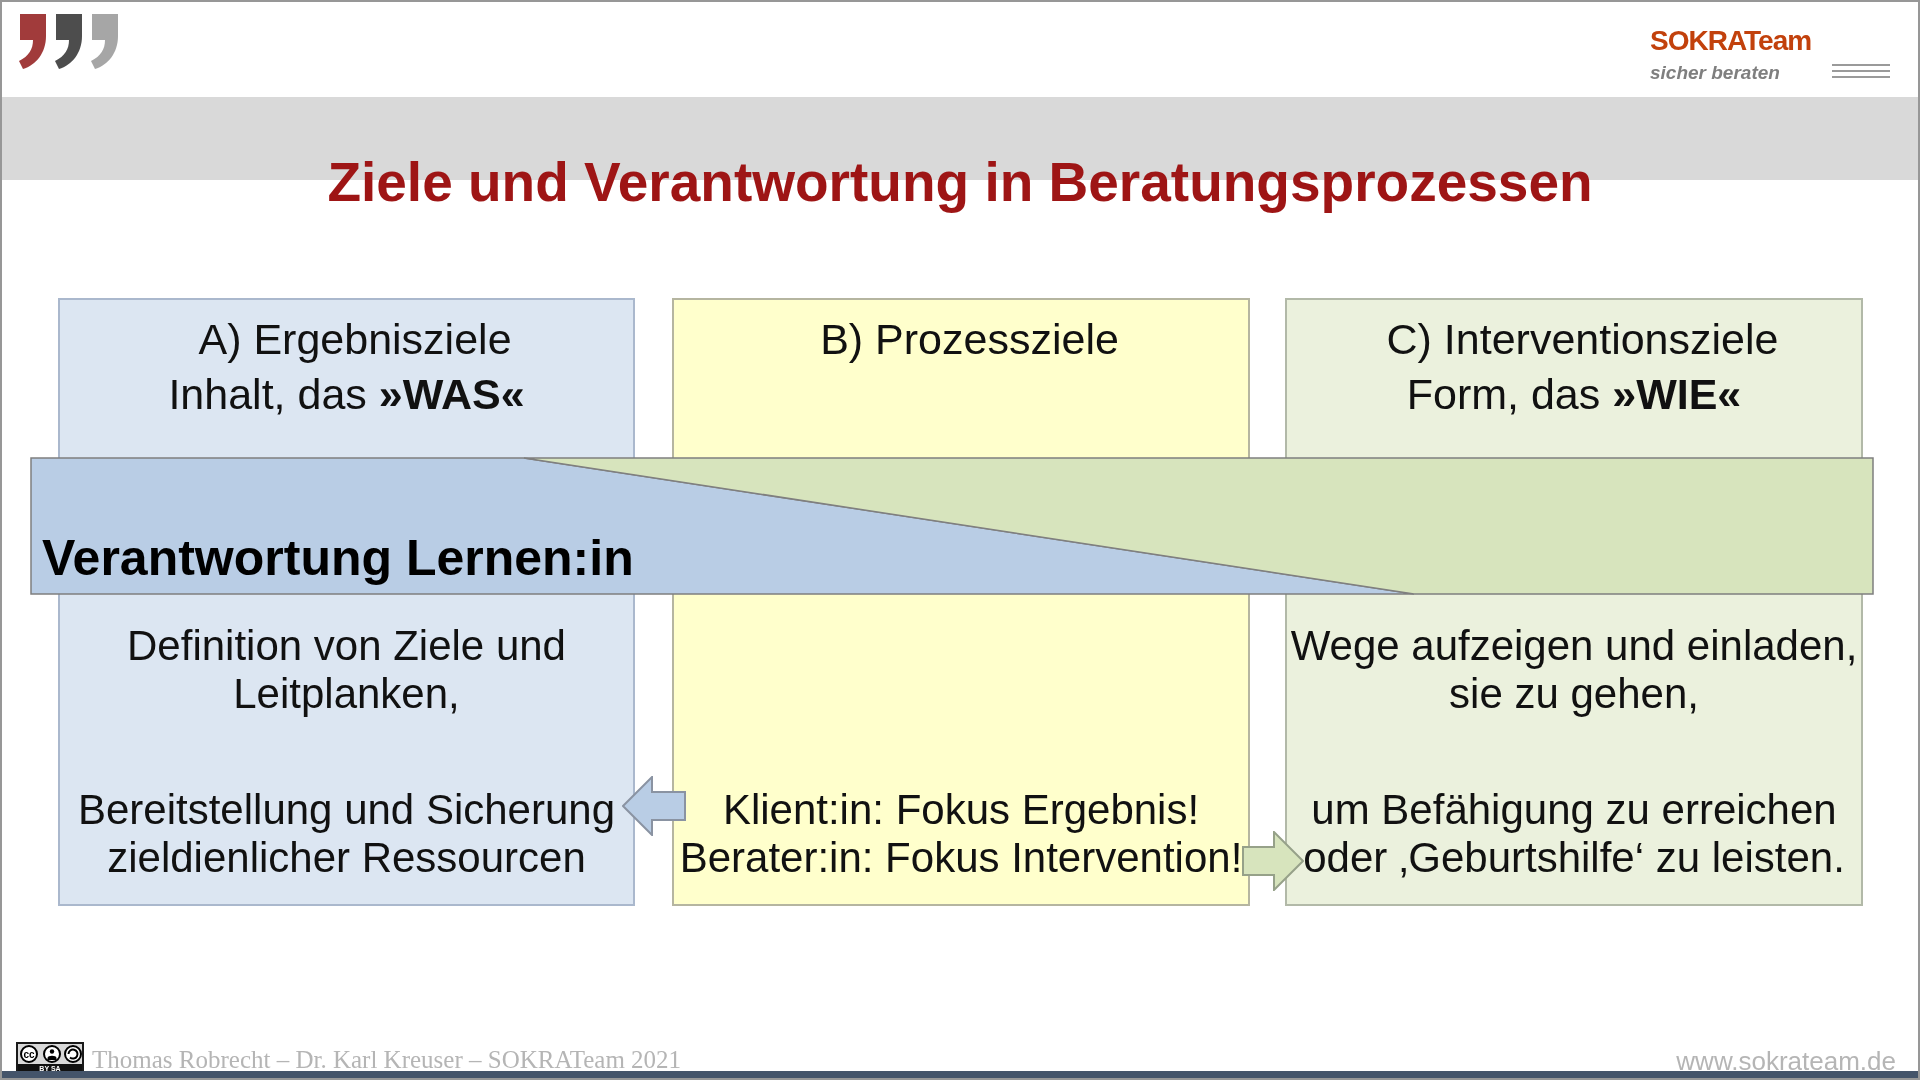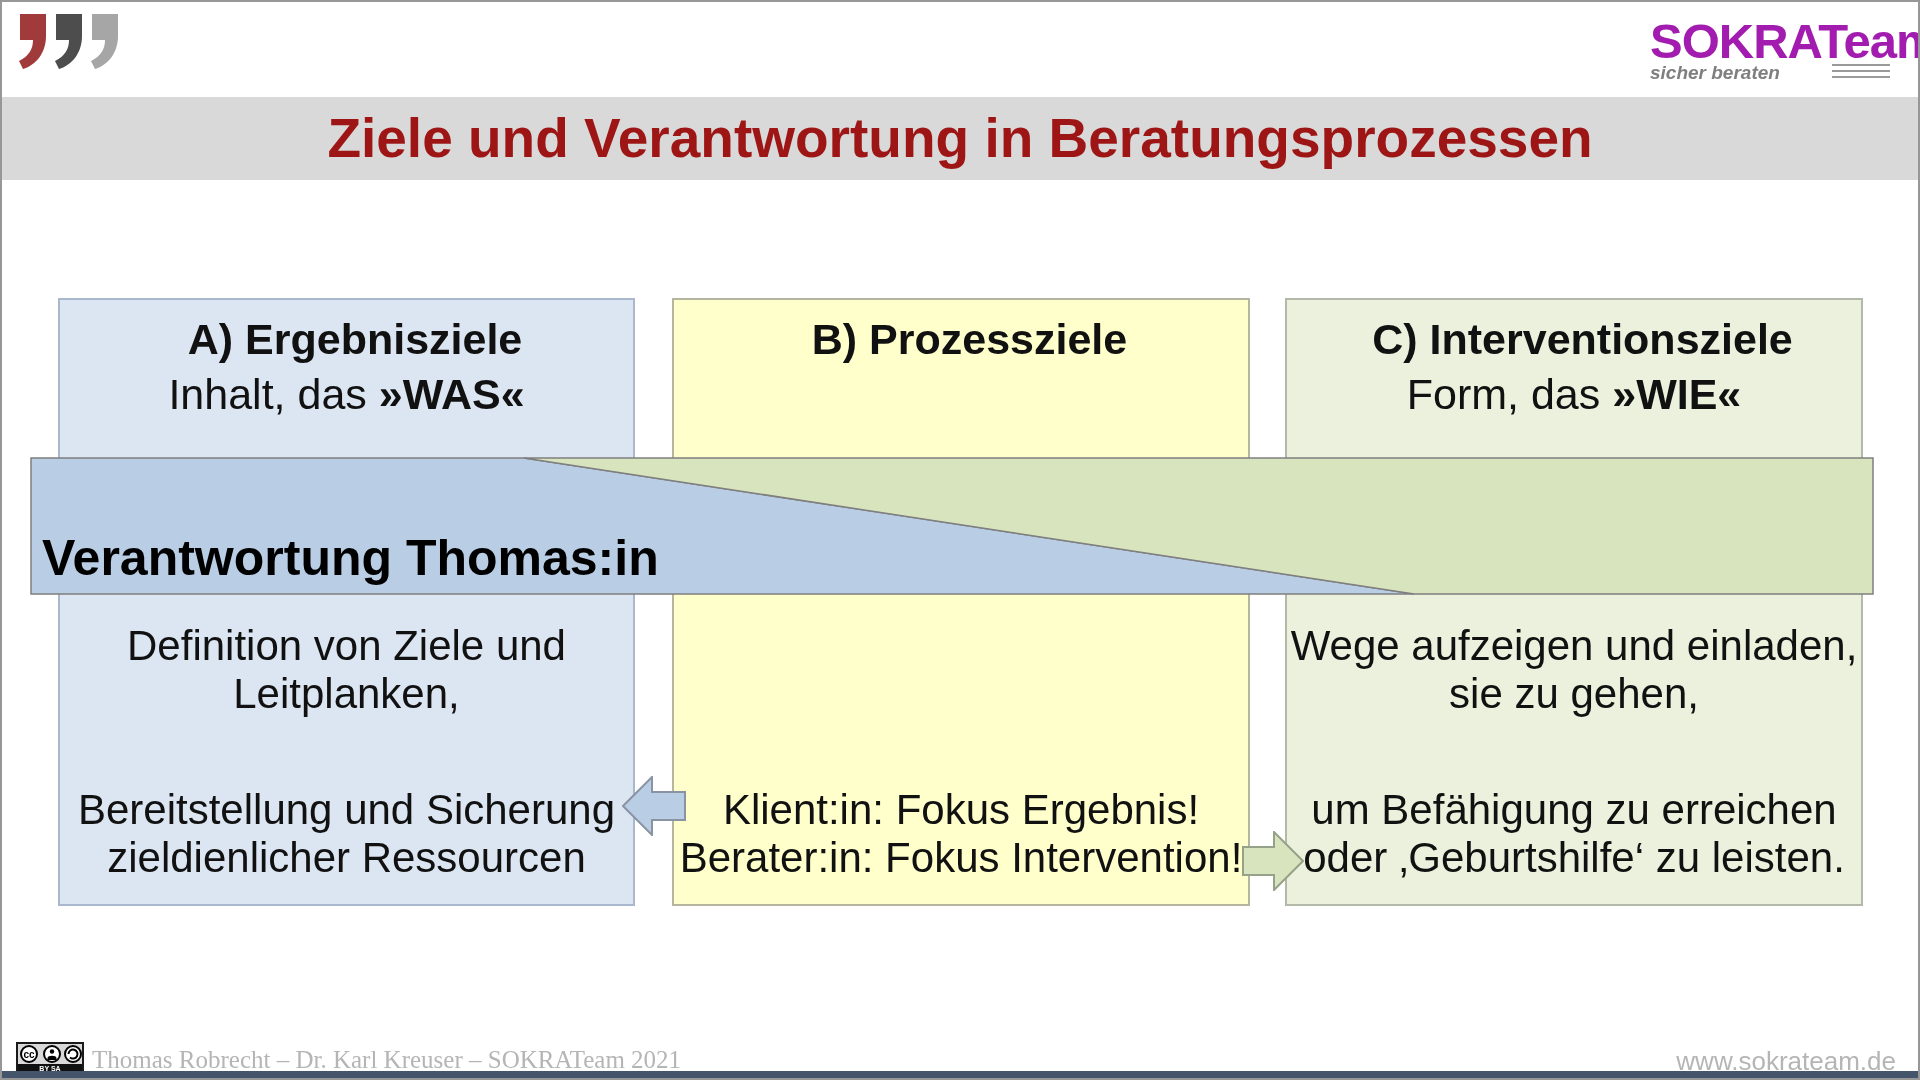--- a/index.html
+++ b/index.html
@@ -3,38 +3,38 @@
 <meta charset="utf-8">
 <style>
   html,body{margin:0;padding:0;background:#fff;}
   body{width:1920px;height:1080px;font-family:"Liberation Sans","DejaVu Sans",sans-serif;}
   .slide{position:relative;width:1920px;height:1080px;background:#fff;border:2px solid #979797;
          box-sizing:border-box;overflow:hidden;}
 
   
   .quote-logo{position:absolute;left:16px;top:12px;}
   .brand{position:absolute;right:28px;top:18px;width:240px;text-align:left;}
-  .brand-name{font-size:49px;font-weight:bold;color:#a21caf;letter-spacing:-1px;line-height:42px;}
+  .brand-name{font-size:28px;font-weight:bold;color:#c2410c;letter-spacing:-1px;line-height:42px;}
   .brand-sub{display:flex;align-items:center;margin-top:0px;gap:44px;}
   .brand-tagline{font-size:19px;font-style:italic;font-weight:bold;color:#7f7f7f;white-space:nowrap;}
   .brand-lines{flex:1;height:18px;margin-left:8px;
      background:repeating-linear-gradient(to bottom,#9a9a9a 0 2px,transparent 2px 6px);}
 
   
   .title-band{position:absolute;left:0;top:95px;width:100%;height:83px;background:#d9d9d9;}
   .title-band .title{width:100%;text-align:center;font-size:55px;font-weight:bold;color:#9e1515;
-     line-height:83px;white-space:nowrap;}
+     line-height:83px;white-space:nowrap;margin-top:44px;}
 
   
   .col{position:absolute;top:296px;height:608px;box-sizing:border-box;border:2px solid #a6a6a6;}
   .col-a{left:56px;width:577px;background:#dce6f2;border-color:#aab8cd;}
   .col-b{left:670px;width:578px;background:#ffffcc;border-color:#b5b5a0;}
   .col-c{left:1283px;width:578px;background:#ebf1dd;border-color:#b2b9a8;}
   .col-head{padding-top:12px;text-align:center;font-size:43px;line-height:55px;color:#111;}
-  .col-head .h1{font-weight:bold;padding-left:17px;}
+  .col-head .h1{font-weight:normal;padding-left:17px;}
   .col-body{position:absolute;left:0;width:100%;text-align:center;font-size:42px;line-height:48px;color:#111;}
   .body-top{top:322px;}
   .body-bottom{top:486px;}
 
   
   .banner{position:absolute;left:28px;top:455px;width:1844px;height:138px;z-index:5;}
   .banner svg{position:absolute;left:0;top:0;}
   .banner-label{position:absolute;font-size:50px;font-weight:bold;color:#000;white-space:nowrap;}
   .label-client{left:12px;top:72px;}
   .label-consultant{right:16px;top:8px;}
@@ -113,21 +113,21 @@
       <div>um Befähigung zu erreichen</div>
       <div>oder ‚Geburtshilfe‘ zu leisten.</div>
     </div>
   </div>
 
   <div class="banner">
     <svg width="1844" height="138" viewBox="0 0 1844 138">
       <polygon points="1,1 494,1 1384,137 1,137" fill="#b9cde5" stroke="#7f7f7f" stroke-width="1.5"></polygon>
       <polygon points="494,1 1843,1 1843,137 1384,137" fill="#d7e4bd" stroke="#7f7f7f" stroke-width="1.5"></polygon>
     </svg>
-    <div class="banner-label label-client">Verantwortung Thomas:in</div>
+    <div class="banner-label label-client">Verantwortung Lernen:in</div>
   </div>
 
   <div class="arrow arrow-left">
     <svg width="64" height="60" viewBox="0 0 64 60">
       <polygon points="1,30 30,1 30,16 63,16 63,44 30,44 30,59" fill="#b9cde5" stroke="#8a93a2" stroke-width="2"></polygon>
     </svg>
   </div>
   <div class="arrow arrow-right">
     <svg width="62" height="60" viewBox="0 0 62 60">
       <polygon points="61,30 32,1 32,16 1,16 1,44 32,44 32,59" fill="#d7e4bd" stroke="#96a189" stroke-width="2"></polygon>

